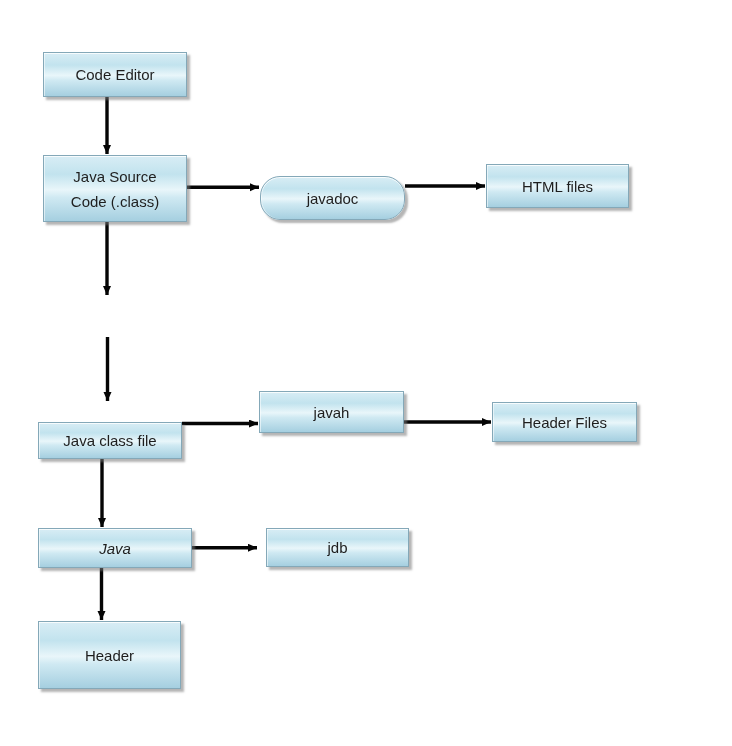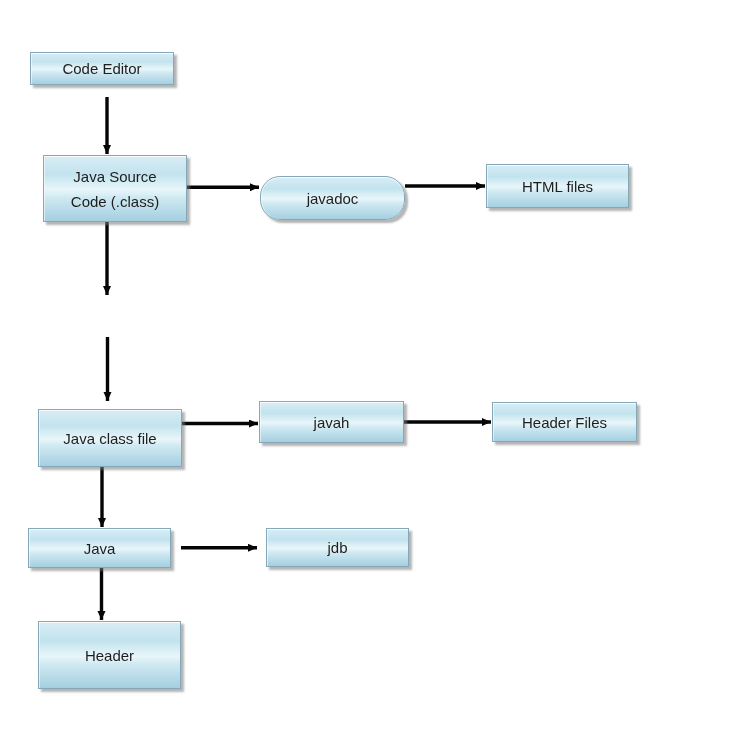--- a/index.html
+++ b/index.html
@@ -70,51 +70,51 @@
       <line x1="405" y1="186" x2="485" y2="186" class="edge" marker-end="url(#arrowhead)"></line>
       <line x1="107" y1="222" x2="107" y2="295" class="edge" marker-end="url(#arrowhead)"></line>
       <line x1="107.5" y1="337" x2="107.5" y2="401" class="edge" marker-end="url(#arrowhead)"></line>
       <line x1="182" y1="423.5" x2="258" y2="423.5" class="edge" marker-end="url(#arrowhead)"></line>
       <line x1="404" y1="422" x2="491" y2="422" class="edge" marker-end="url(#arrowhead)"></line>
       <line x1="102" y1="448" x2="102" y2="527" class="edge" marker-end="url(#arrowhead)"></line>
       <line x1="181" y1="547.75" x2="257" y2="547.75" class="edge" marker-end="url(#arrowhead)"></line>
       <line x1="101.5" y1="568" x2="101.5" y2="620" class="edge" marker-end="url(#arrowhead)"></line>
     </svg>
 
-  <div class="node" style="left:30px; top:52px; width:144px; height:33px;">
+  <div class="node" style="left:43px; top:52px; width:144px; height:45px;">
     <span>Code Editor</span>
   </div>
 
   <div class="node" style="left:43px; top:155px; width:144px; height:67px;">
     <span>Java Source</span>
     <span>Code (.class)</span>
   </div>
 
   <div class="node" style="left:260px; top:176px; width:145px; height:44px;border-radius:20px;">
     <span>javadoc</span>
   </div>
 
   <div class="node" style="left:486px; top:164px; width:143px; height:44px;">
     <span>HTML files</span>
   </div>
 
 
-  <div class="node" style="left:38px; top:409px; width:144px; height:58px;">
+  <div class="node" style="left:38px; top:422px; width:144px; height:37px;">
     <span>Java class file</span>
   </div>
 
-  <div class="node" style="left:259px; top:401px; width:145px; height:42px;text-align:right;">
+  <div class="node" style="left:259px; top:391px; width:145px; height:42px;text-align:right;">
     <span>javah</span>
   </div>
 
   <div class="node" style="left:492px; top:402px; width:145px; height:40px;">
     <span>Header Files</span>
   </div>
 
-  <div class="node" style="left:28px; top:528px; width:143px; height:40px;">
+  <div class="node" style="left:38px; top:528px; width:154px; height:40px;font-style:italic;">
     <span>Java</span>
   </div>
 
   <div class="node" style="left:266px; top:528px; width:143px; height:39px;">
     <span>jdb</span>
   </div>
 
   <div class="node" style="left:38px; top:621px; width:143px; height:68px;">
     <span>Header</span>
   </div>

